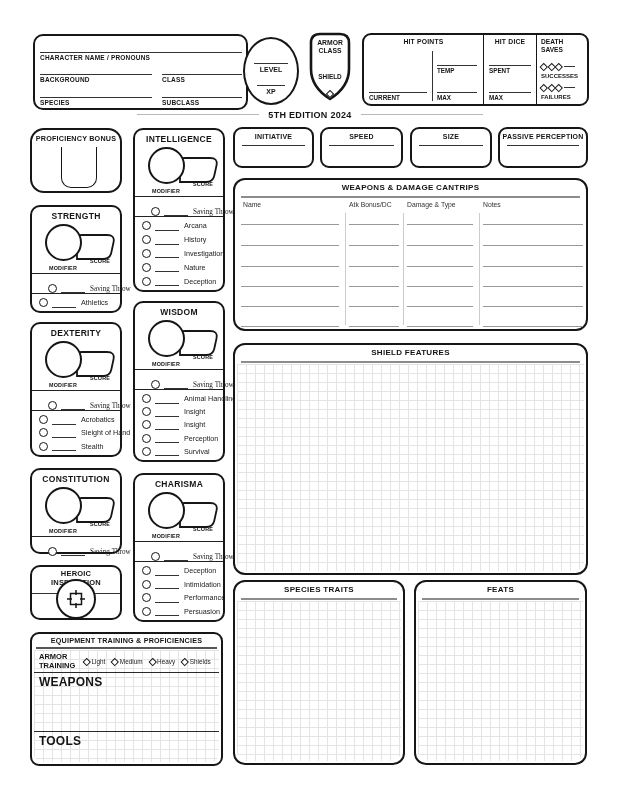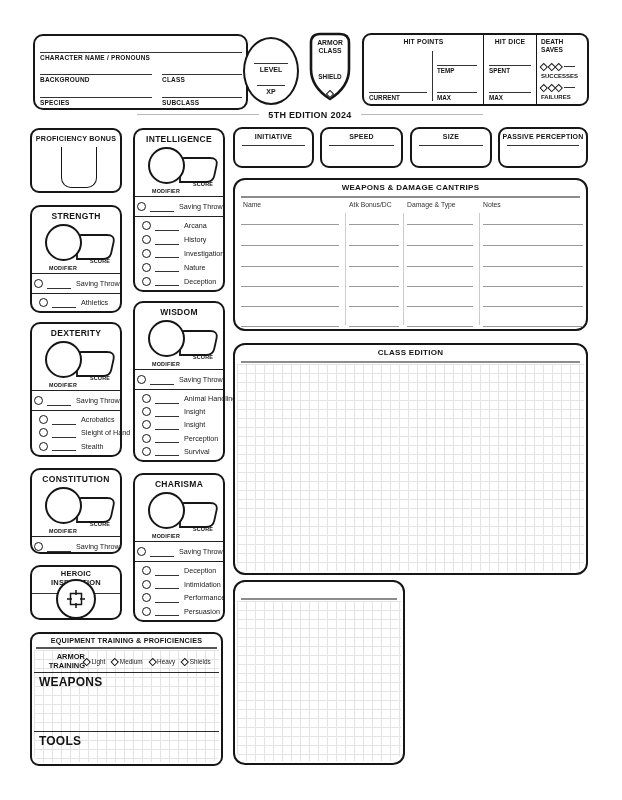--- a/index.html
+++ b/index.html
@@ -43,21 +43,21 @@
   .pb-tab{position:absolute;left:29px;top:17px;width:36px;height:41px;border:1.6px solid #161616;border-top:none;
     border-radius:0 0 10px 10px;box-sizing:border-box;background:#fff;}
   
   .ability{display:flex;flex-direction:column;}
   .ab-head{position:relative;height:66px;flex:none;}
   .ab-title{padding-top:4px;font-size:8.5px;font-weight:bold;text-align:center;letter-spacing:.3px;}
   .score-tab{position:absolute;left:42px;top:26px;}
   .mod-circle{position:absolute;left:13px;top:17px;width:37px;height:37px;border:2.5px solid #161616;border-radius:50%;background:#fff;box-sizing:border-box;}
   .mod-label{position:absolute;left:6px;top:58px;width:50px;text-align:center;font-size:5.4px;font-weight:bold;letter-spacing:.2px;}
   .score-label{position:absolute;left:51px;top:51px;width:34px;text-align:center;font-size:5.4px;font-weight:bold;letter-spacing:.2px;}
-  .ab-save{height:20px;flex:none;border-top:1.5px solid #222;display:flex;align-items:center;padding-left:2px;box-sizing:border-box;}
+  .ab-save{height:20px;flex:none;border-top:1.5px solid #222;display:flex;align-items:flex-end;padding-left:16px;box-sizing:border-box;font-family:Liberation Serif, serif;}
   .ab-skills{flex:1;border-top:1.5px solid #222;display:flex;flex-direction:column;justify-content:space-around;padding:2px 0;}
   .skill-row{display:flex;align-items:center;padding-left:7px;}
   .chk{width:9px;height:9px;border:1.3px solid #161616;border-radius:50%;flex:none;background:#fff;box-sizing:border-box;}
   .blank{width:24px;height:9px;border-bottom:1.1px solid #333;margin-left:4px;flex:none;}
   .row-label{font-size:7.2px;margin-left:5px;white-space:nowrap;color:#1a1a1a;}
   
   #heroic-box{overflow:hidden;}
   .heroic-title{font-size:7.5px;font-weight:bold;text-align:center;line-height:1.15;padding-top:3px;letter-spacing:.2px;}
   .heroic-line{position:absolute;left:0;right:0;top:26px;border-top:1.5px solid #333;}
   .heroic-circle{position:absolute;left:24px;top:12px;width:40px;height:40px;border:2.5px solid #161616;border-radius:50%;
@@ -67,21 +67,21 @@
   .sec-underline{position:absolute;left:6px;right:6px;top:16px;border-top:2px solid #8c8c8c;}
   .sec-grid{position:absolute;left:2px;right:2px;top:19px;bottom:2px;border-radius:0 0 9px 9px;}
   
   .wt-colhead{position:absolute;top:21px;font-size:6.8px;color:#333;white-space:nowrap;}
   .wt-vsep{position:absolute;top:33px;height:112px;border-left:1px solid #ccc;}
   .wt-seg{position:absolute;border-top:1.1px solid #999;height:0;}
   
   .eq-title{font-size:7.2px;font-weight:bold;text-align:center;padding-top:2px;letter-spacing:.2px;white-space:nowrap;}
   .eq-underline{position:absolute;left:4px;right:4px;top:13px;border-top:2px solid #555;}
   .eq-grid{position:absolute;left:2px;right:2px;top:16px;bottom:2px;border-radius:0 0 8px 8px;}
-  .eq-armor-label{position:absolute;left:5px;top:3px;font-size:7.5px;font-weight:bold;line-height:1.15;width:46px;text-align:right;}
+  .eq-armor-label{position:absolute;left:5px;top:3px;font-size:7.5px;font-weight:bold;line-height:1.15;width:46px;}
   .eq-options{position:absolute;left:50px;top:8px;display:flex;gap:7px;align-items:center;}
   .eq-opt{display:flex;align-items:center;gap:2px;font-size:6.4px;color:#222;white-space:nowrap;}
   .eq-div{position:absolute;left:0;right:0;border-top:1.5px solid #2a2a2a;}
   .eq-sec-label{position:absolute;left:5px;font-size:12px;font-weight:bold;letter-spacing:.2px;}
 </style>
 </head>
 <body>
 
 <div id="sheet">
 
@@ -157,21 +157,21 @@
       <div class="ds-label" style="left:4px;top:59px;">FAILURES</div>
     </div>
   </div>
 
   <div id="edition">
     <div class="ed-line"></div>
     <div class="ed-text">5TH EDITION 2024</div>
     <div class="ed-line"></div>
   </div>
 
-  <div class="box" style="left:30px;top:128px;width:92px;height:65px;border-radius:9px;">
+  <div class="box" style="left:30px;top:128px;width:92px;height:65px;border-radius:14px;">
     <div class="stat-label" style="font-size:7.2px;">PROFICIENCY BONUS</div>
     <div class="pb-tab"></div>
   </div>
 
   <div class="box stat-box" style="left:233px;top:127px;width:81px;height:41px;">
     <div class="stat-label">INITIATIVE</div>
     <div class="stat-underline"></div>
   </div>
   <div class="box stat-box" style="left:320px;top:127px;width:83px;height:41px;">
     <div class="stat-label">SPEED</div>
@@ -476,24 +476,30 @@
       </div>
     <div>
         <div class="wt-seg" style="left:6px;width:98px;top:146px;"></div>
         <div class="wt-seg" style="left:114px;width:50px;top:146px;"></div>
         <div class="wt-seg" style="left:172px;width:66px;top:146px;"></div>
         <div class="wt-seg" style="left:248px;width:100px;top:146px;"></div>
       </div>
   </div>
 
   <div class="box" style="left:233px;top:343px;width:355px;height:232px;border-radius:12px;">
-    <div class="sec-title">CLASS EDITION</div>
+    <div class="sec-title">SHIELD FEATURES</div>
     <div class="sec-underline"></div>
     <div class="sec-grid grid-bg"></div>
   </div>
 
   <div class="box" style="left:233px;top:580px;width:172px;height:185px;border-radius:12px;">
+    <div class="sec-title">SPECIES TRAITS</div>
     <div class="sec-underline"></div>
     <div class="sec-grid grid-bg"></div>
   </div>
 
+  <div class="box" style="left:414px;top:580px;width:173px;height:185px;border-radius:12px;">
+    <div class="sec-title">FEATS</div>
+    <div class="sec-underline"></div>
+    <div class="sec-grid grid-bg"></div>
+  </div>
 
 </div>
 
 </body></html>

